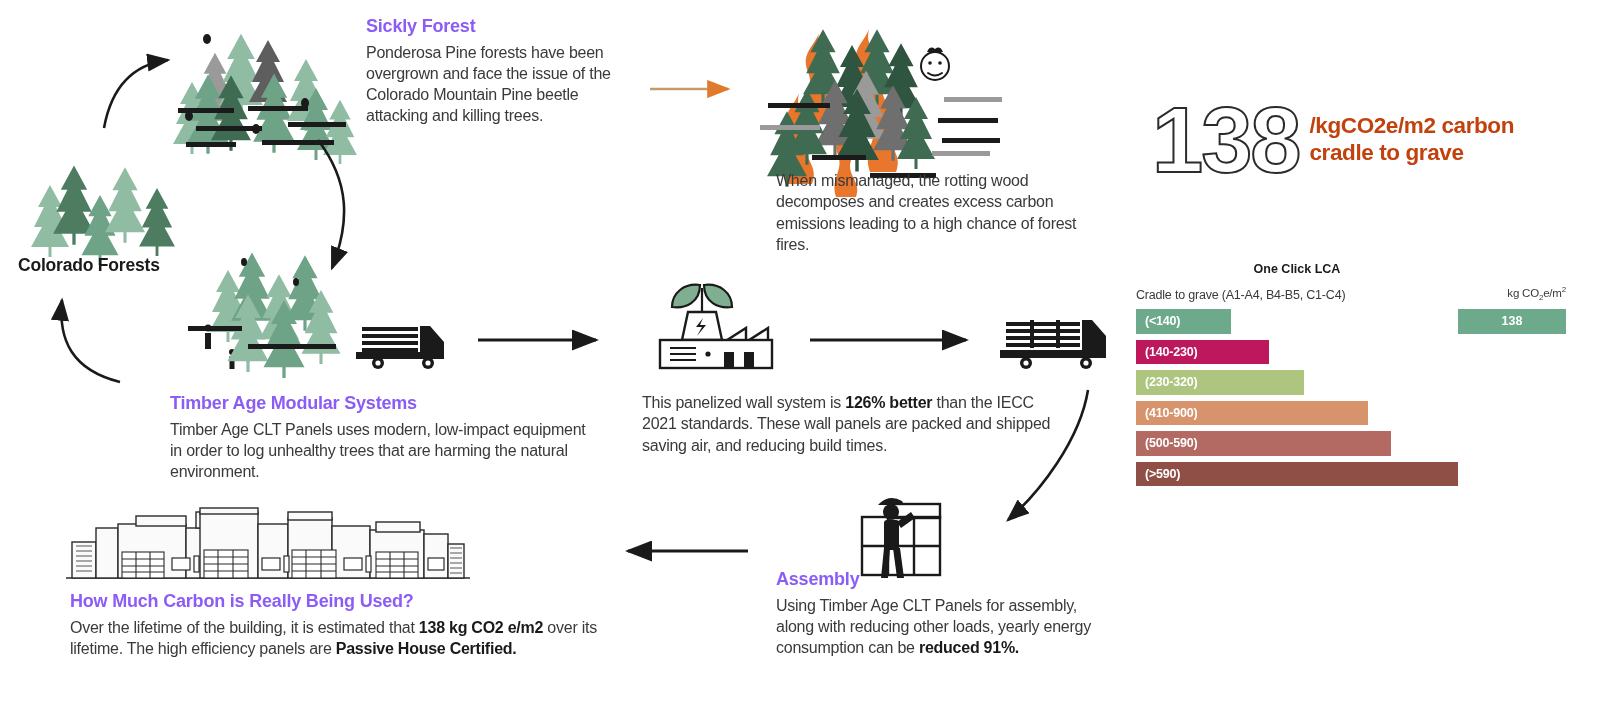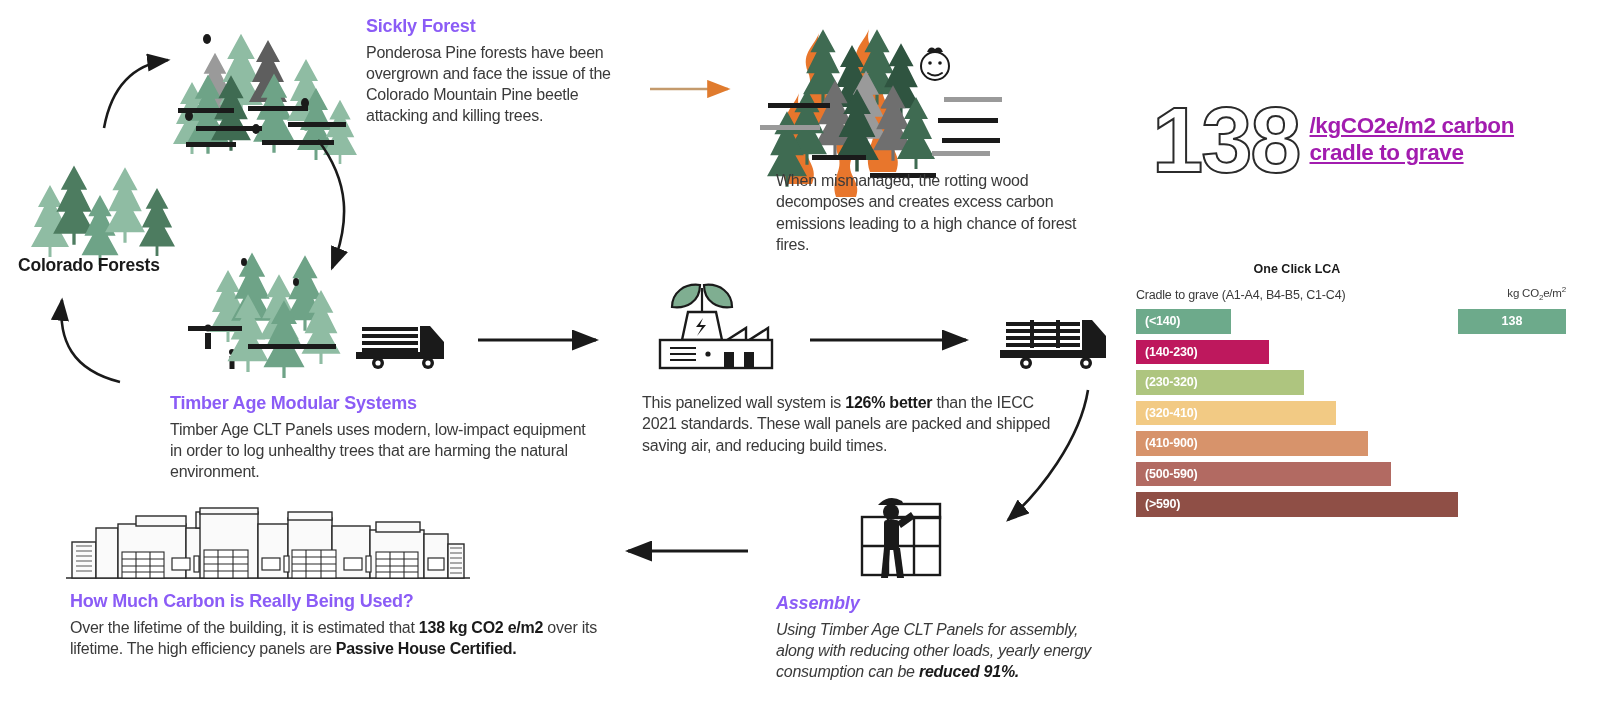--- a/index.html
+++ b/index.html
@@ -25,21 +25,21 @@
 
   
   .hero{position:absolute;left:1152px;top:98px;display:flex;align-items:flex-start;}
   .hero-num{
     font-size:92px;font-weight:bold;line-height:0.92;letter-spacing:-2px;
     color:transparent;-webkit-text-stroke:2px #2b2b2b;
     font-family:"Liberation Sans",sans-serif;
   }
   .hero-txt{
     margin-left:10px;margin-top:14px;
-    font-size:22.5px;font-weight:bold;line-height:1.22;color:#a21caf;letter-spacing:-0.4px;text-decoration:underline;
+    font-size:22.5px;font-weight:bold;line-height:1.22;color:#c2410c;letter-spacing:-0.4px;
   }
 
   
   .chart{position:absolute;left:1136px;top:262px;width:430px;}
   .chart-title{font-size:12.5px;font-weight:bold;text-align:center;color:#1a1a1a;margin:0 0 9px 0;width:322px;}
   .chart-subrow{display:flex;justify-content:space-between;align-items:flex-end;margin-bottom:7px;}
   .chart-sub{font-size:12.5px;color:#3a3a3a;letter-spacing:-0.2px;}
   .chart-unit{font-size:11.5px;color:#3a3a3a;letter-spacing:-0.2px;}
   .bars{position:relative;}
   .bar{
@@ -345,21 +345,21 @@
 
 <div class="blk" style="left:170px;top:392px;width:430px;">
   <div class="heading">Timber Age   Modular Systems</div>
   <p class="body">Timber Age CLT Panels uses modern, low-impact equipment in order to log unhealthy trees that are harming the natural environment.</p>
 </div>
 
 <div class="blk" style="left:642px;top:392px;width:410px;">
   <p class="body"><span>This panelized wall system is </span><b>126% better</b><span> than the IECC 2021 standards. These wall panels are packed and shipped saving air, and reducing build times.</span></p>
 </div>
 
-<div class="blk" style="left:776px;top:592px;width:340px;font-style:italic;">
+<div class="blk" style="left:776px;top:568px;width:340px;">
   <div class="heading">Assembly</div>
   <p class="body"><span>Using Timber Age CLT Panels for assembly, along with reducing other loads, yearly energy consumption can be </span><b>reduced 91%.</b></p>
 </div>
 
 <div class="blk" style="left:70px;top:590px;width:580px;">
   <div class="heading">How Much Carbon is Really Being Used?</div>
   <p class="body"><span>Over the lifetime of the building, it is estimated that </span><b>138 kg CO2 e/m2</b><span> over its lifetime.  The high efficiency panels are </span><b>Passive House Certified.</b></p>
 </div>
 
 <div class="hero">
@@ -373,19 +373,18 @@
 <div class="chart">
   <div class="chart-title">One Click LCA</div>
   <div class="chart-subrow">
     <div class="chart-sub">Cradle to grave (A1-A4, B4-B5, C1-C4)</div>
     <div class="chart-unit"><span>kg CO</span><sub>2</sub><span>e/m</span><sup>2</sup></div>
   </div>
   <div class="bars" id="bars">
     <div class="bar" style="width: 95px; background: rgb(109, 170, 139);">(&lt;140)</div>
       <div class="bar" style="width: 133px; background: #be185d;">(140-230)</div>
       <div class="bar" style="width: 168px; background: rgb(174, 197, 127);">(230-320)</div>
-      <div class="bar" style="width: 200px; background: rgb(242, 202, 132);">(320-410)</div>
       <div class="bar" style="width: 232px; background: rgb(215, 147, 107);">(410-900)</div>
       <div class="bar" style="width: 255px; background: rgb(178, 106, 98);">(500-590)</div>
       <div class="bar" style="width: 322px; background: rgb(143, 79, 70);">(&gt;590)</div>
       <div class="valuebox" id="valuebox" style="background: rgb(109, 170, 139);">138</div>
   </div>
 </div>
 
 </body></html>

